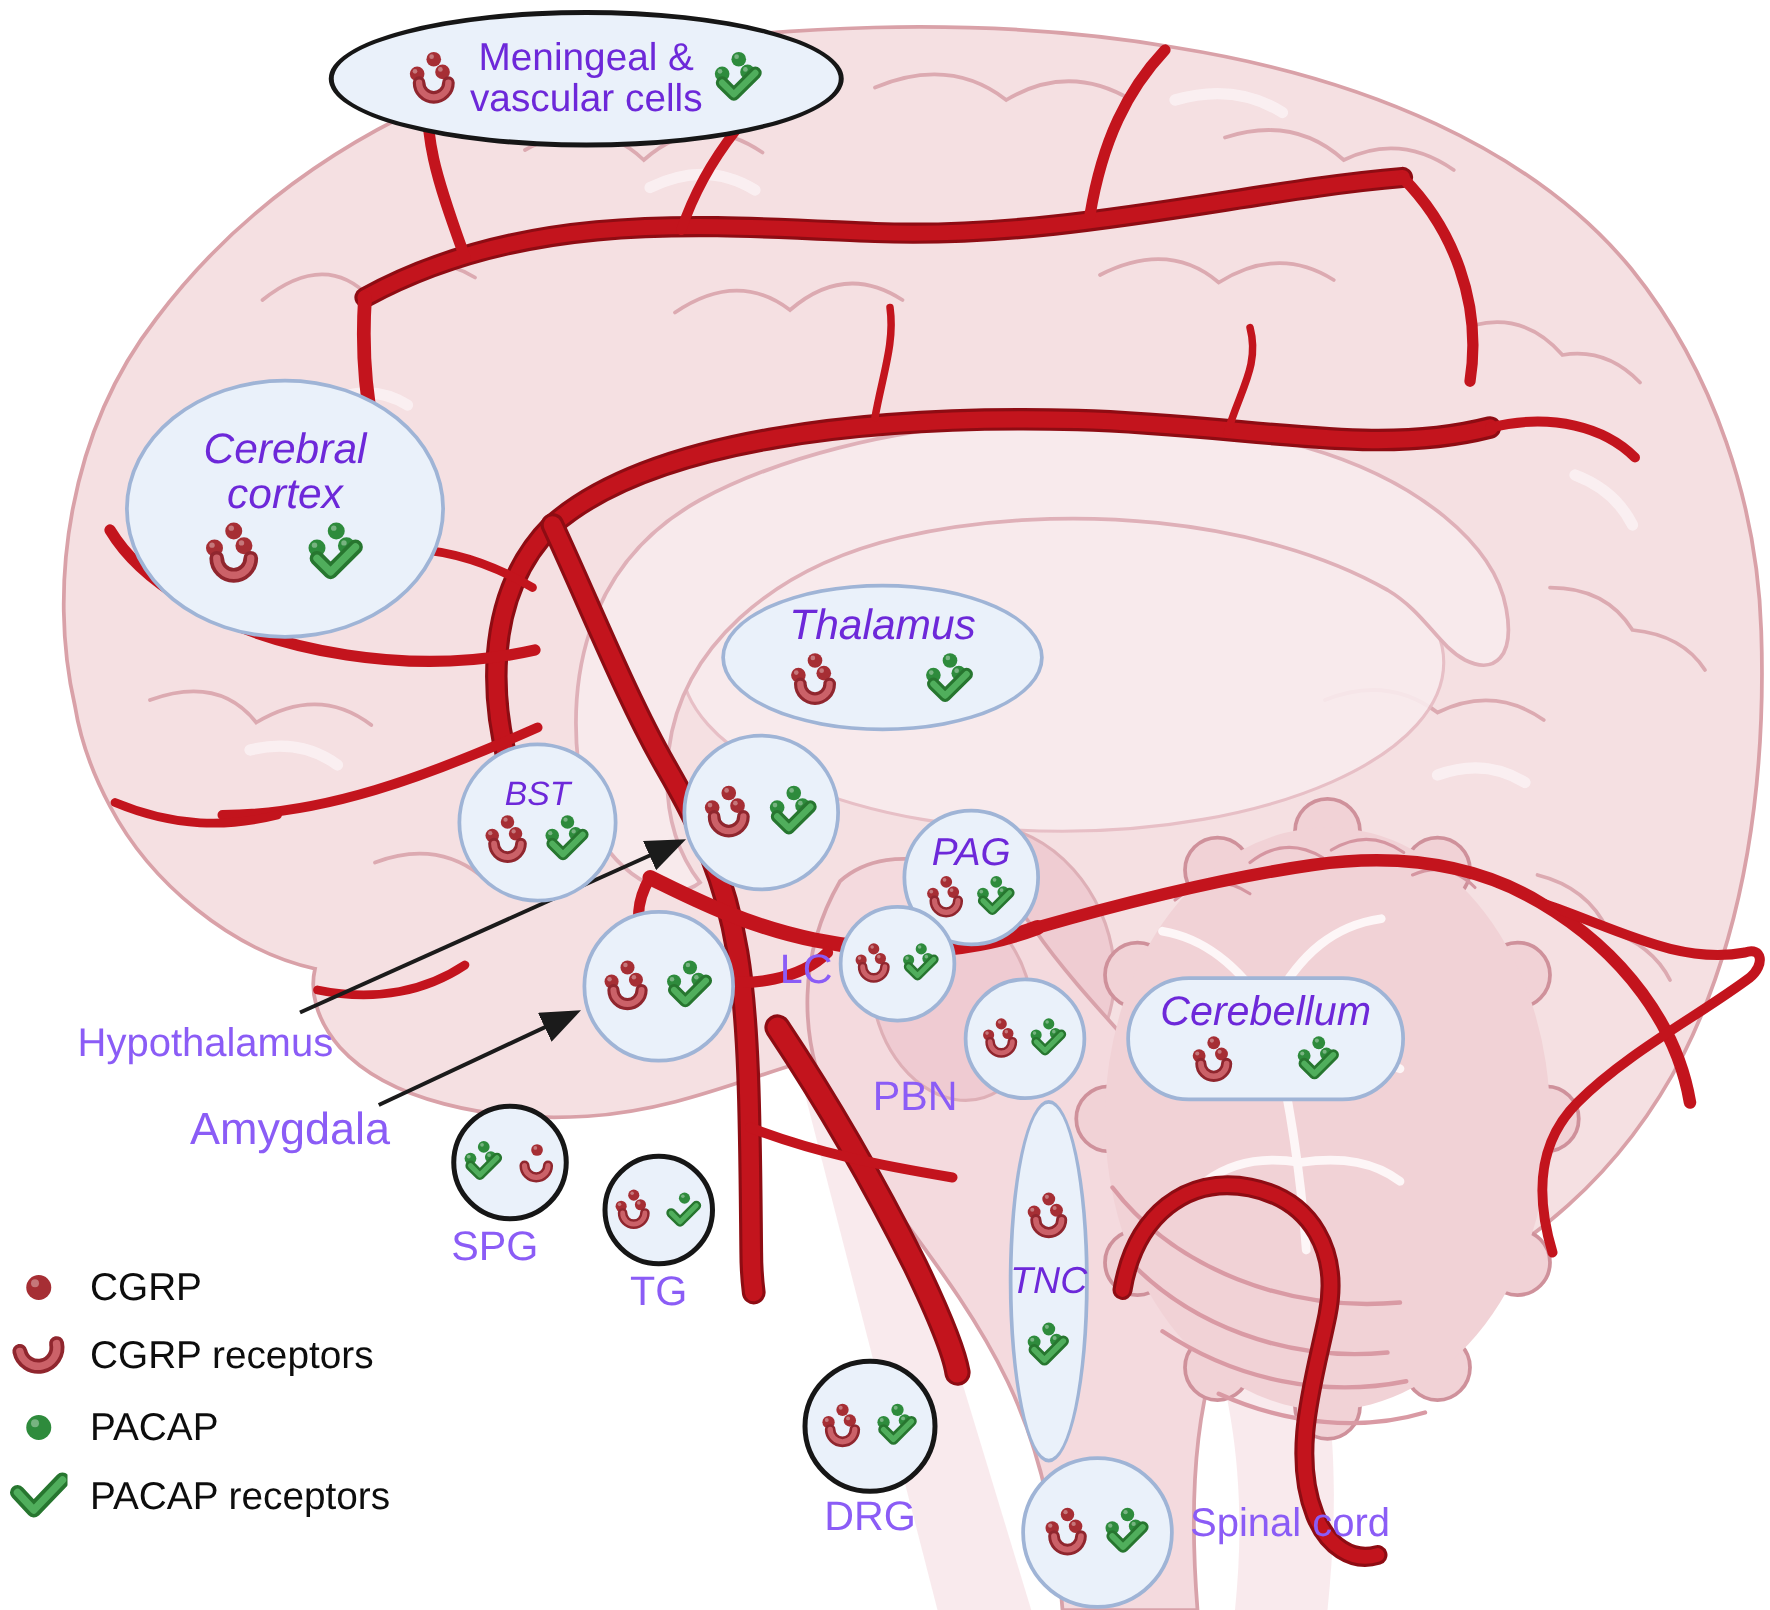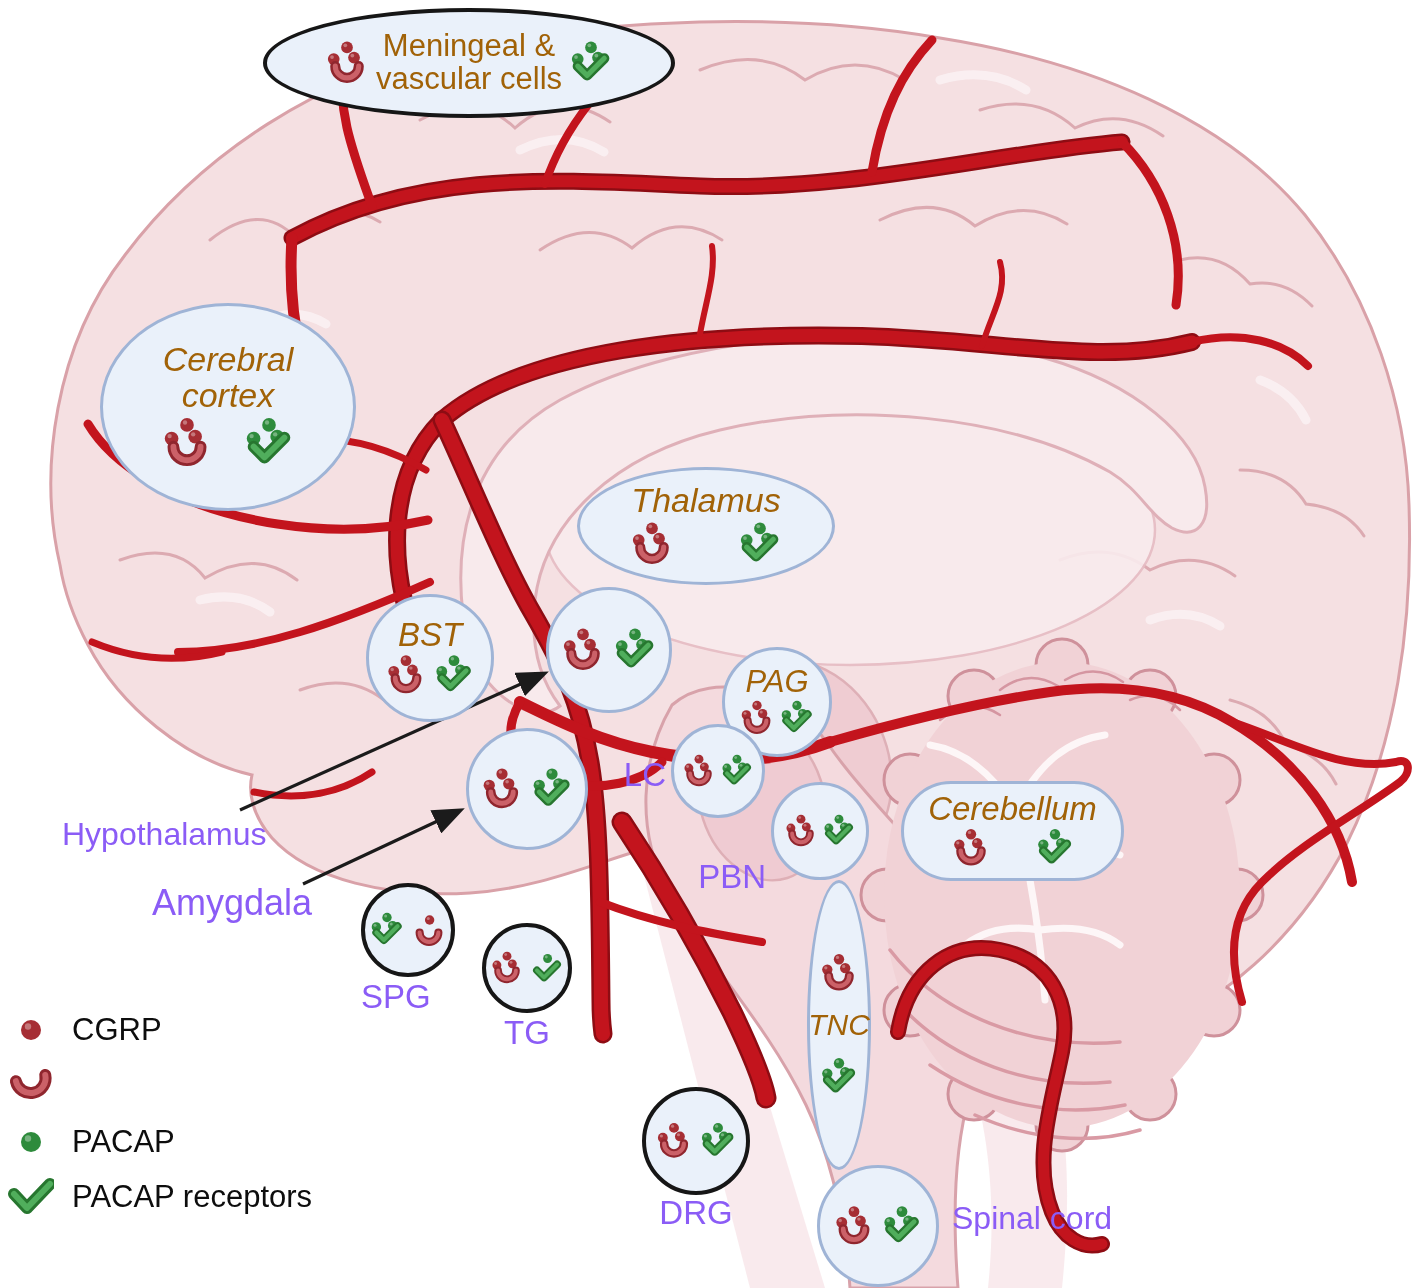--- a/index.html
+++ b/index.html
@@ -18,21 +18,21 @@
   .arbor{fill:none;stroke:#fdf6f7;stroke-width:7;stroke-linecap:round;}
   .folia{fill:none;stroke:#d596a1;stroke-width:2.5;stroke-linecap:round;}
   .rib{fill:none;stroke:#d99aa4;stroke-width:3.5;stroke-linecap:round;}
   .vessel{fill:none;stroke:#c3141d;stroke-linecap:round;stroke-linejoin:round;}
   .vessel-dark{fill:none;stroke:#8e0c13;stroke-linecap:round;stroke-linejoin:round;}
   .anno-line{stroke:#1b1b1b;stroke-width:3.2;}
   .bubble{position:absolute;box-sizing:border-box;background:#eaf1fa;display:flex;flex-direction:column;
           align-items:center;justify-content:center;text-align:center;color:#0d0d0d;}
   .bubble.blue{border:3.5px solid #9fb4d6;font-style:italic;}
   .bubble.black{border:4.5px solid #161616;}
-  .bubble-label{line-height:1.05;white-space:pre-line;color:#a16207;}
+  .bubble-label{line-height:1.05;white-space:pre-line;color:#6d28d9;}
   .icon-row{display:flex;align-items:center;justify-content:center;}
   .flank-row{display:flex;align-items:center;justify-content:center;gap:4px;}
   .outside-label,.anno-label{position:absolute;color:#8b5cf6;line-height:1.05;}
   .legend-item{position:absolute;display:flex;align-items:center;gap:18px;}
   .legend-label{color:#0d0d0d;font-size:31px;}
 </style>
 </head>
 <body>
 
 <div id="canvas">
@@ -229,21 +229,21 @@
             <circle cx="15" cy="27" r="7.5" fill="#2e8b3c"></circle>
             <circle cx="12.8" cy="24.4" r="2.4" fill="rgba(255,255,255,0.35)"></circle>
             <circle cx="41" cy="25" r="7.5" fill="#2e8b3c"></circle>
             <circle cx="38.8" cy="22.4" r="2.4" fill="rgba(255,255,255,0.35)"></circle>
             <path d="M15 36 L27 48 L49 26" fill="none" stroke="#27762f" stroke-width="13" stroke-linecap="round" stroke-linejoin="round"></path>
             <path d="M15 36 L27 48 L49 26" fill="none" stroke="#50ae5c" stroke-width="6.5" stroke-linecap="round" stroke-linejoin="round"></path>
           </svg>
         </div>
       </div>
       <div class="bubble blue" style="left: 366px; top: 594px; width: 128px; height: 128px; border-radius: 50%;">
-        <div class="bubble-label" style="font-size:33px">BST</div>
+        <div class="bubble-label" style="font-size:27px">BST</div>
         <div class="icon-row" style="gap:2px">
           <svg viewBox="0 0 64 64" width="46" height="46">
             <circle cx="32" cy="12" r="7.5" fill="#a62e34"></circle>
             <circle cx="29.8" cy="9.4" r="2.4" fill="rgba(255,255,255,0.35)"></circle>
             <circle cx="15" cy="27" r="7.5" fill="#a62e34"></circle>
             <circle cx="12.8" cy="24.4" r="2.4" fill="rgba(255,255,255,0.35)"></circle>
             <circle cx="41" cy="25" r="7.5" fill="#a62e34"></circle>
             <circle cx="38.8" cy="22.4" r="2.4" fill="rgba(255,255,255,0.35)"></circle>
             <path d="M17 36 A15 15 0 0 0 47 36" fill="none" stroke="#90262e" stroke-width="13" stroke-linecap="round"></path>
             <path d="M17 36 A15 15 0 0 0 47 36" fill="none" stroke="#cb6168" stroke-width="6.5" stroke-linecap="round"></path>
@@ -538,20 +538,21 @@
         </svg>
         <span class="legend-label">CGRP</span>
       </div>
       <div class="legend-item" style="left: 8px; top: 1064px;">
         <svg viewBox="0 0 46 40" width="46" height="40">
           <g transform="rotate(-12 23 16)">
             <path d="M8 14 A15 15 0 0 0 38 14" fill="none" stroke="#90262e" stroke-width="12" stroke-linecap="round"></path>
             <path d="M8 14 A15 15 0 0 0 38 14" fill="none" stroke="#cb6168" stroke-width="6" stroke-linecap="round"></path>
           </g>
         </svg>
+        <span class="legend-label">CGRP receptors</span>
       </div>
       <div class="legend-item" style="left: 8px; top: 1122px;">
         <svg viewBox="0 0 46 40" width="46" height="40">
           <circle cx="23" cy="20" r="10" fill="#2e8b3c"></circle>
           <circle cx="20" cy="16.5" r="3.2" fill="rgba(255,255,255,.35)"></circle>
         </svg>
         <span class="legend-label">PACAP</span>
       </div>
       <div class="legend-item" style="left: 8px; top: 1177px;">
         <svg viewBox="0 0 46 40" width="46" height="40">

